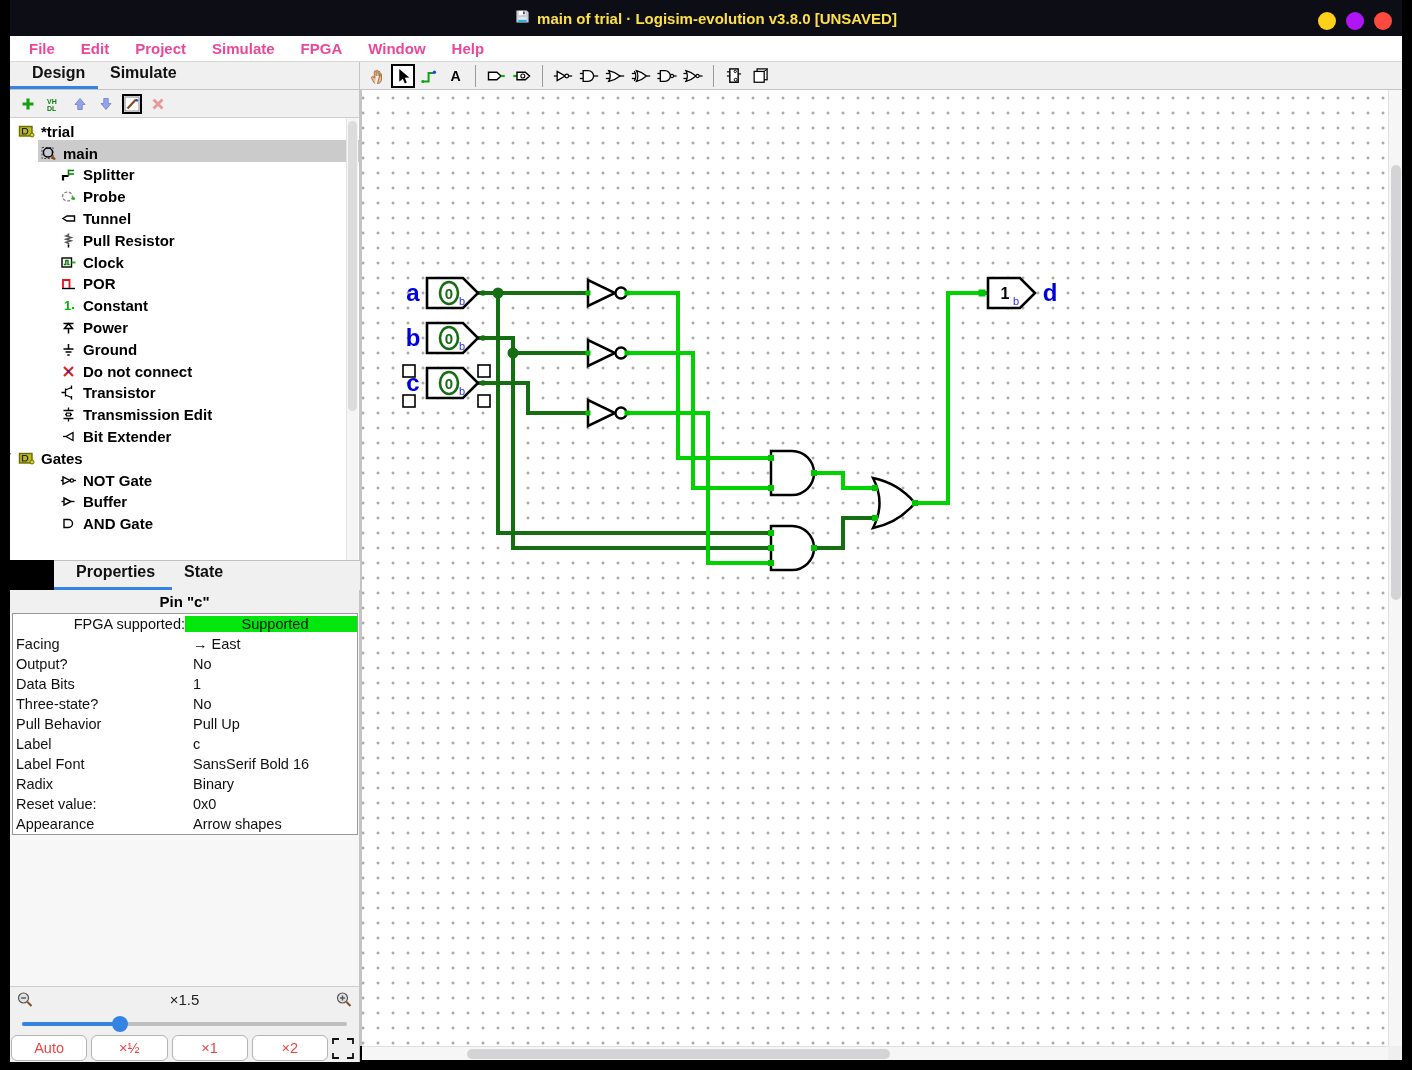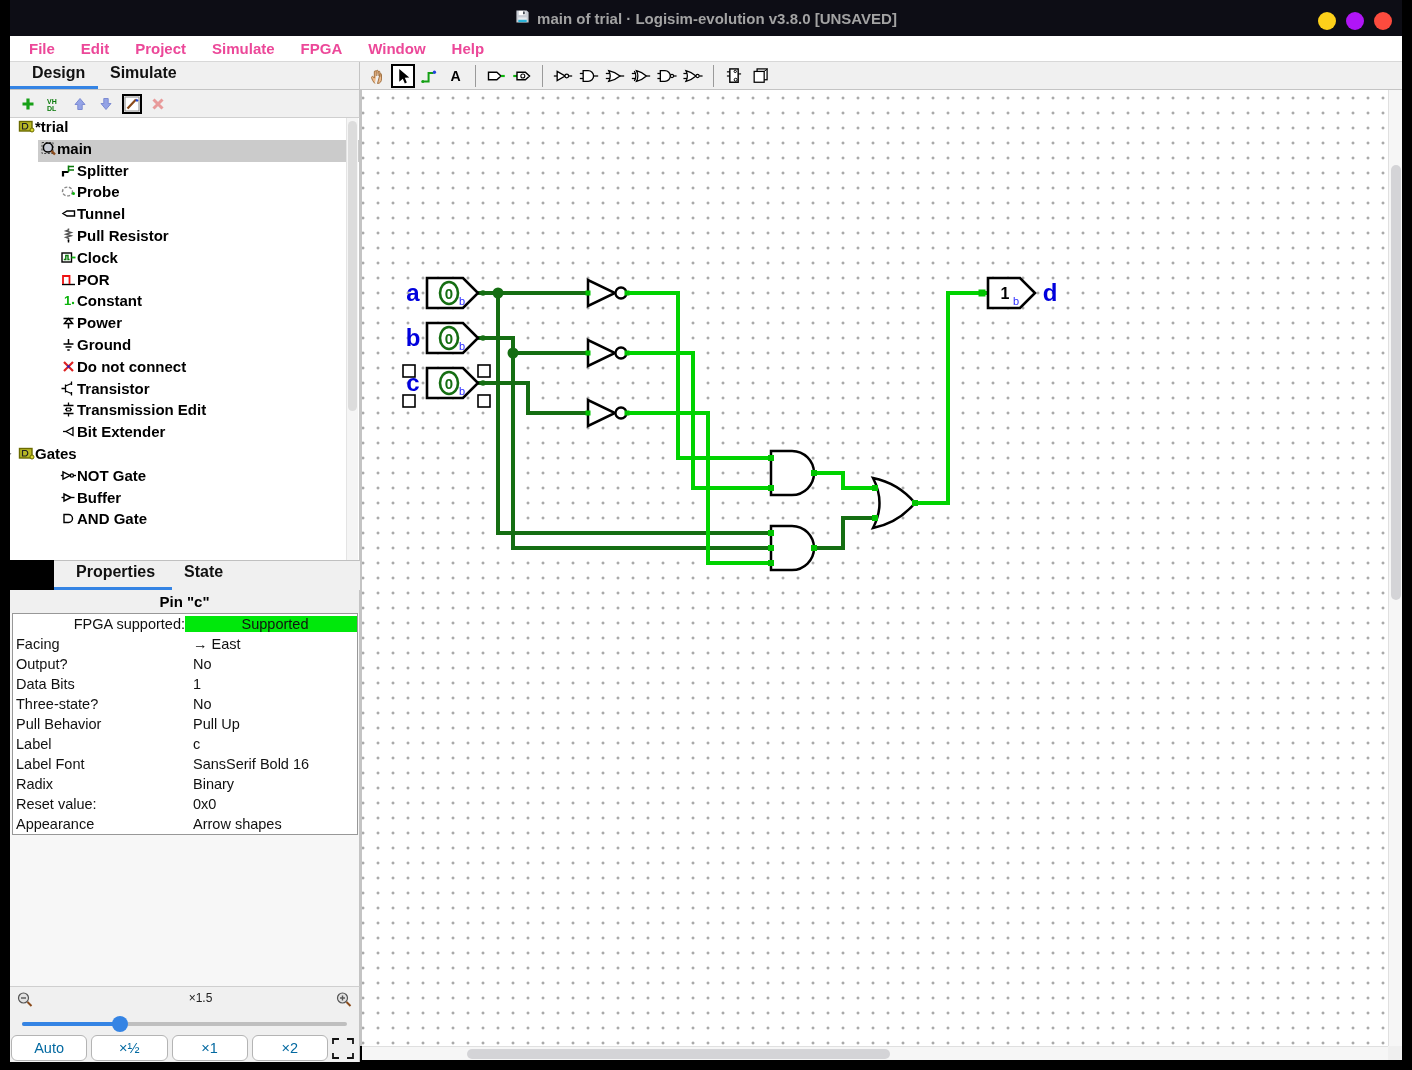--- a/index.html
+++ b/index.html
@@ -3,21 +3,21 @@
 <meta charset="utf-8">
 <style>
   * { margin:0; padding:0; box-sizing:border-box; }
   html,body { width:1412px; height:1070px; background:#000; overflow:hidden;
     font-family:"Liberation Sans","DejaVu Sans",sans-serif; }
   .abs { position:absolute; }
 
   
   #titlebar { left:10px; top:0; width:1392px; height:36px; background:#0d0d15;
     display:flex; align-items:center; justify-content:center; }
-  #title-text { color:#a3a3a3; font-size:15px; font-weight:bold; display:flex; align-items:center; gap:7px; }
+  #title-text { color:#fde047; font-size:15px; font-weight:bold; display:flex; align-items:center; gap:7px; }
   .win-dots { position:absolute; right:10px; top:12px; display:flex; gap:10px; }
   .win-dot { width:18px; height:18px; border-radius:50%; }
 
   
   #menubar { left:10px; top:36px; width:1392px; height:26px; background:#ffffff;
     border-bottom:1px solid #d8d8d8; display:flex; align-items:center; padding-left:6px; }
   .menu-item { font-size:15px; color:#ec4899; padding:2px 13px; cursor:default;font-weight:bold; }
 
   
   #tabrow { left:10px; top:62px; width:350px; height:28px; background:#f0f0f0;
@@ -36,21 +36,21 @@
     border-bottom:1px solid #cfcfcf; border-right:1px solid #c4c4c4;
     display:flex; align-items:center; padding-left:8px; gap:6px; }
   .exp-tool { width:20px; height:20px; display:flex; align-items:center; justify-content:center; border:2px solid transparent; }
   .exp-tool.selected { border:2px solid #000; background:#fff; }
 
   
   #tree { left:10px; top:118px; width:350px; height:442px; background:#fff;
     border-right:1px solid #c4c4c4; overflow:hidden; }
   .tree-row { height:21.8px; display:flex; align-items:center; }
   .tree-indent { flex:none; display:flex; justify-content:flex-end; align-items:center; }
-  .tree-hl { flex:1; height:100%; display:flex; align-items:flex-start; gap:0; padding-left:2px; }
+  .tree-hl { flex:1; height:100%; display:flex; align-items:flex-end; gap:6px; padding-left:2px; }
   .tree-hl.selected { background:#cbcbcb; }
   .tree-label { font-size:15px; font-weight:bold; color:#000; white-space:nowrap; }
   .tree-icon { width:17px; height:17px; flex:none; }
   .tree-arrow { margin-right:4px; }
   #tree-scroll { position:absolute; right:1px; top:0; width:12px; height:442px; background:#f5f5f5; border-left:1px solid #e4e4e4; }
   #tree-scroll-thumb { position:absolute; left:1px; top:3px; width:9px; height:290px; background:#dcdcdc; border-radius:5px; }
 
   
   #props-tabs { left:10px; top:560px; width:350px; height:30px; background:#f0f0f0;
     border-top:1px solid #c0c0c0; border-right:1px solid #c4c4c4;margin-left:44px; }
@@ -61,28 +61,28 @@
   #props-table { position:absolute; left:2px; top:0; width:346px; border:1px solid #989898; background:#fff; }
   .prop-row { height:20px; display:flex; align-items:center; font-size:14.5px; color:#111; }
   .prop-label { width:172px; padding-left:3px; }
   .prop-label.right { text-align:right; padding-right:0; }
   .prop-value { flex:1; padding-left:8px; }
   .prop-value.fpga { text-align:center; font-size:14.5px; }
 
   
   #zoom-panel { left:10px; top:986px; width:350px; height:76px; background:#f0f0f0;
     border-top:1px solid #cfcfcf; border-right:1px solid #c4c4c4; }
-  #zoom-level { position:absolute; top:4px; left:0; width:100%; text-align:center; font-size:12px; color:#222;margin-left:16px; }
+  #zoom-level { position:absolute; top:4px; left:0; width:100%; text-align:center; font-size:15px; color:#222; }
   .mag { position:absolute; top:4px; width:18px; height:18px; }
   #slider-track { position:absolute; left:12px; right:12px; top:35px; height:4px; background:#bfbfbf; border-radius:2px; }
   #slider-fill { position:absolute; left:0; top:0; height:4px; border-radius:2px; }
   #slider-thumb { position:absolute; top:-6px; width:16px; height:16px; border-radius:50%; }
   #zoom-buttons { position:absolute; left:0; top:48px; width:318px; display:flex; padding-left:1px; gap:4px; }
   .zoom-btn { flex:1; height:26px; background:#fff; border:1px solid #b4b4b4; border-radius:6px;
-    font-size:14.5px; color:#0369a1; display:flex; align-items:center; justify-content:center; }
+    font-size:14.5px; color:#ef4444; display:flex; align-items:center; justify-content:center; }
   #corner-icon { position:absolute; left:319px; top:48px; width:28px; height:27px; }
 
   
   #canvas { left:362px; top:90px; width:1026px; height:956px; background:#fff;
     background-image:radial-gradient(circle,#8e8e8e 1.15px,transparent 1.4px);
     background-size:15px 15px; background-position:-6.5px 0.5px; }
   #canvas-divider { left:360px; top:90px; width:2px; height:956px; background:#c4c4c4; }
   #circuit-svg { position:absolute; left:0; top:0; }
 
   

